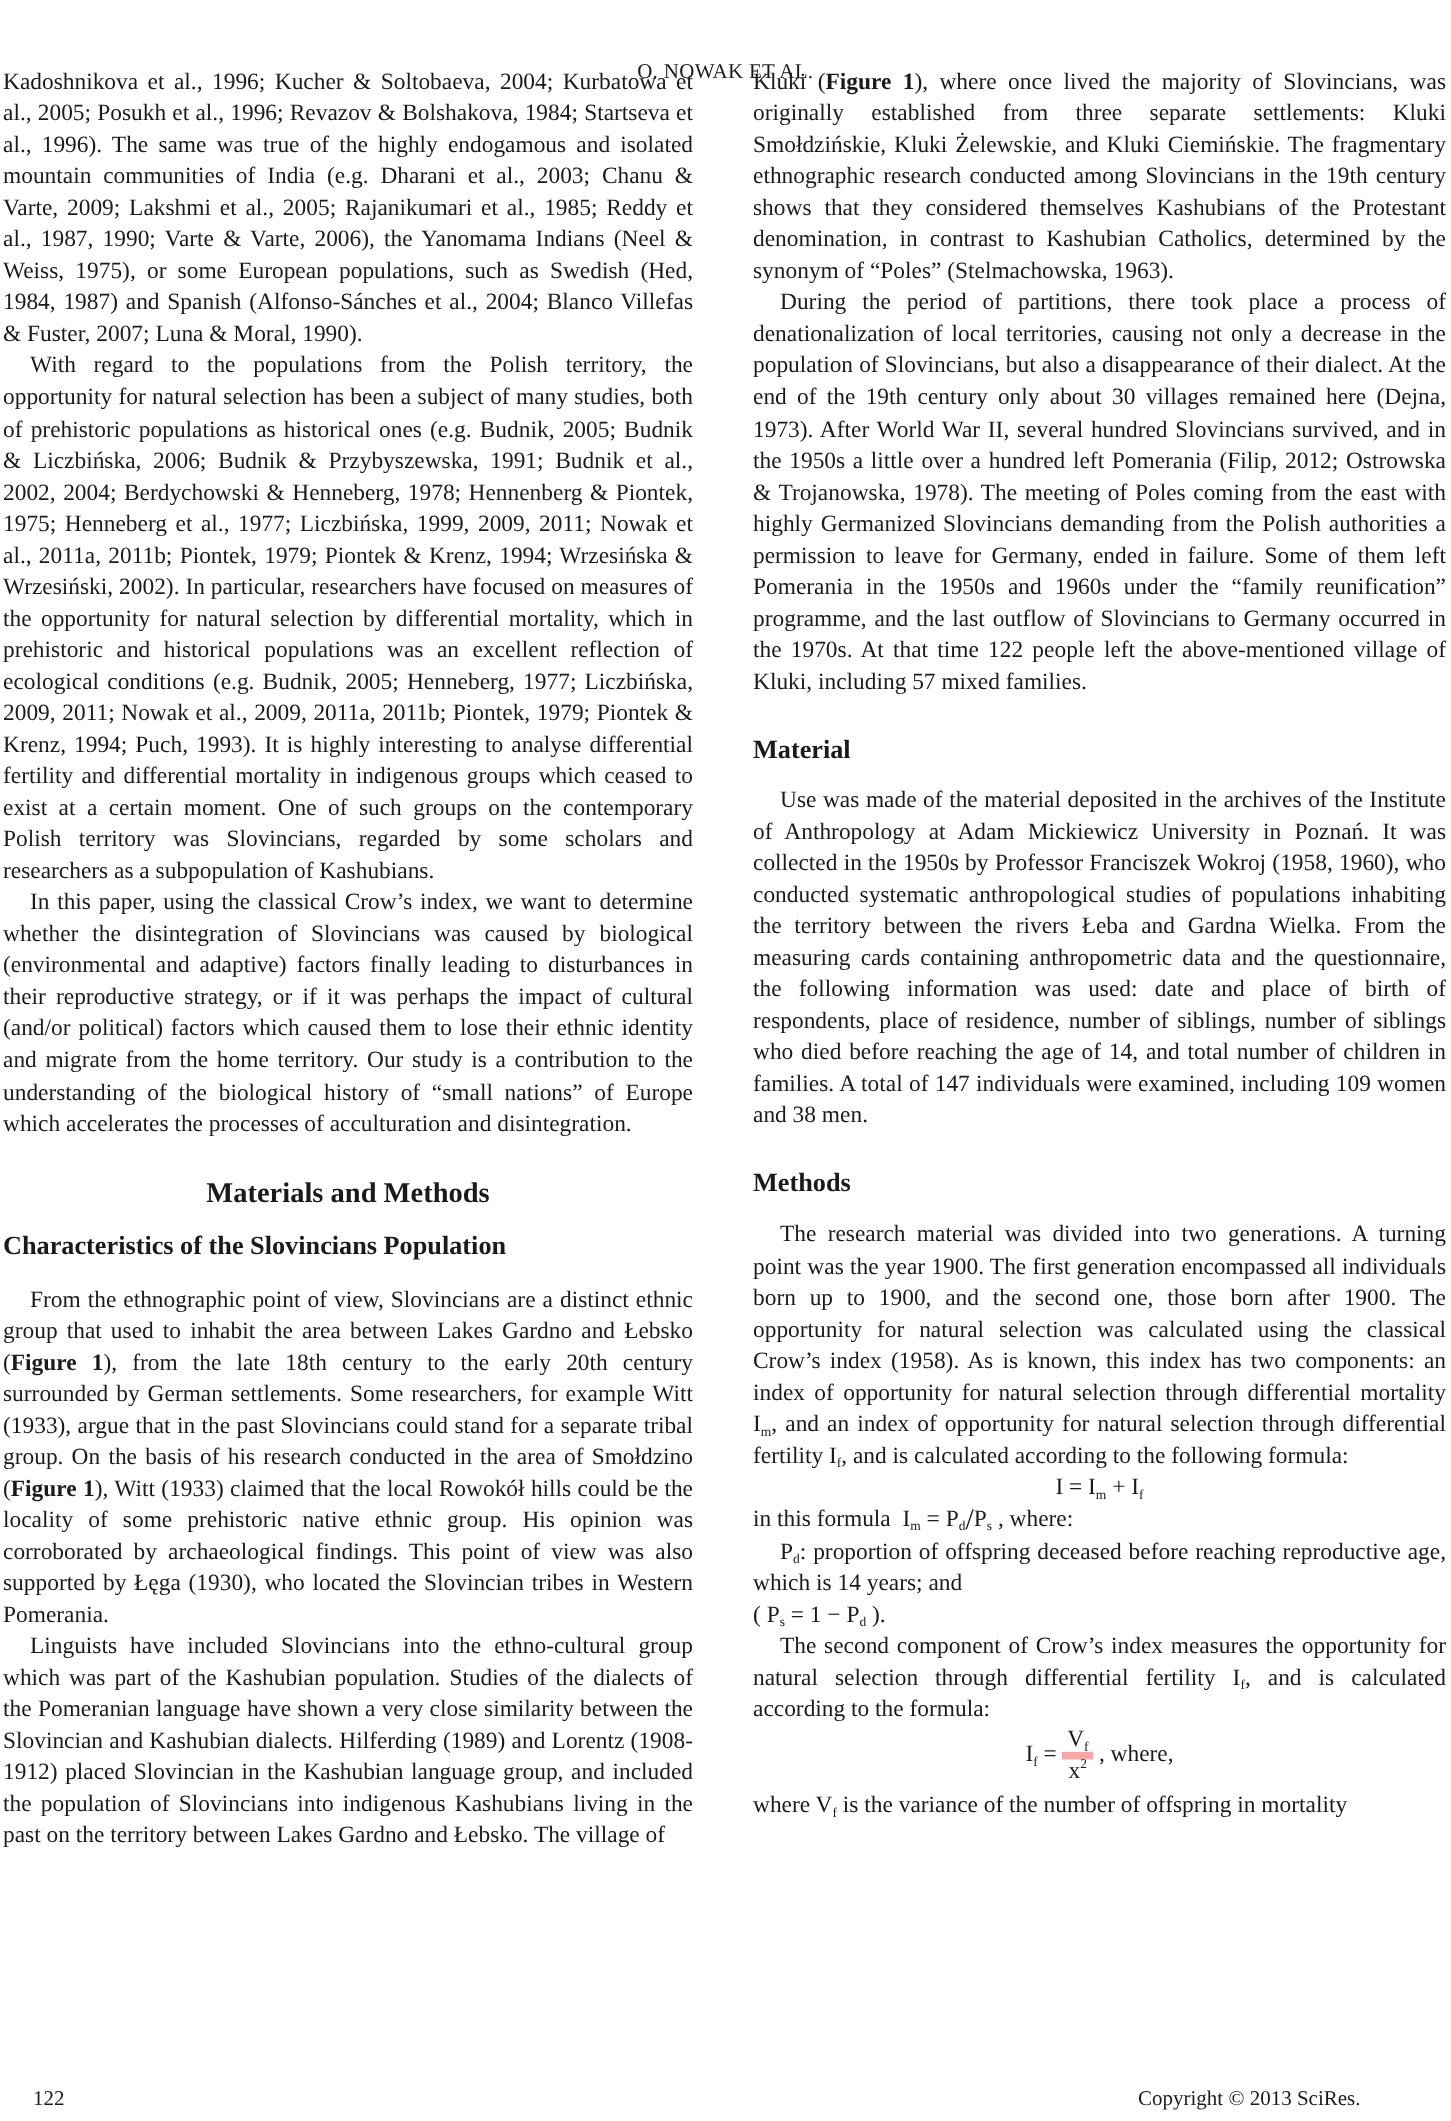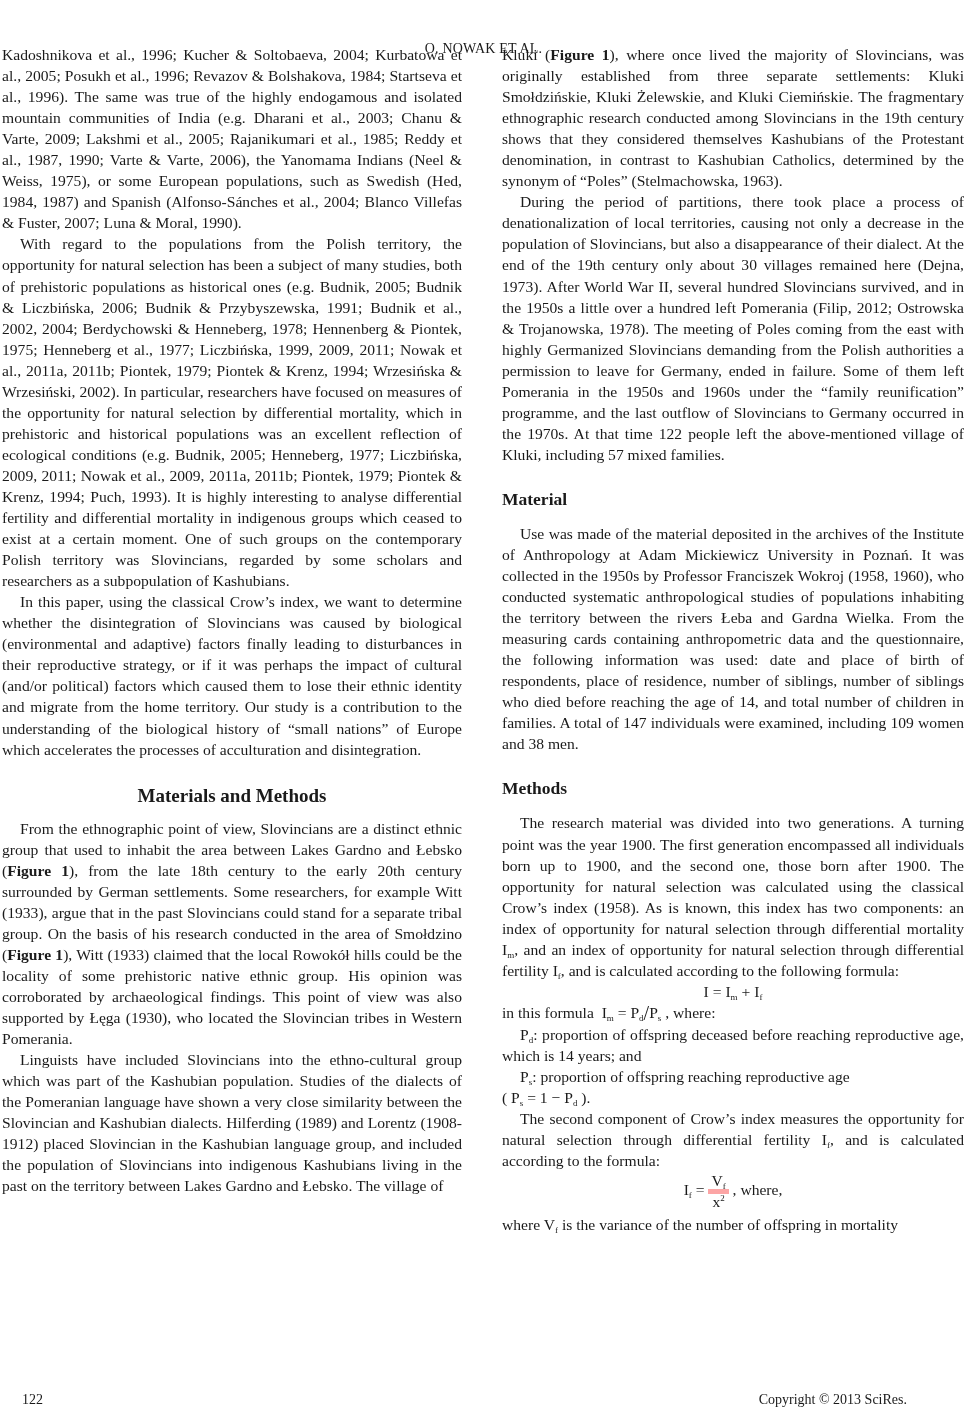--- a/index.html
+++ b/index.html
@@ -29,35 +29,35 @@
 </head>
 <body>
 
 <div class="header">O. NOWAK ET AL.</div>
 
 <div class="col col-left">
   <p class="noindent">Kadoshnikova et al., 1996; Kucher &amp; Soltobaeva, 2004; Kurbatowa et al., 2005; Posukh et al., 1996; Revazov &amp; Bolshakova, 1984; Startseva et al., 1996). The same was true of the highly endogamous and isolated mountain communities of India (e.g. Dharani et al., 2003; Chanu &amp; Varte, 2009; Lakshmi et al., 2005; Rajanikumari et al., 1985; Reddy et al., 1987, 1990; Varte &amp; Varte, 2006), the Yanomama Indians (Neel &amp; Weiss, 1975), or some European populations, such as Swedish (Hed, 1984, 1987) and Spanish (Alfonso-Sánches et al., 2004; Blanco Villefas &amp; Fuster, 2007; Luna &amp; Moral, 1990).</p>
   <p>With regard to the populations from the Polish territory, the opportunity for natural selection has been a subject of many studies, both of prehistoric populations as historical ones (e.g. Budnik, 2005; Budnik &amp; Liczbińska, 2006; Budnik &amp; Przybyszewska, 1991; Budnik et al., 2002, 2004; Berdychowski &amp; Henneberg, 1978; Hennenberg &amp; Piontek, 1975; Henneberg et al., 1977; Liczbińska, 1999, 2009, 2011; Nowak et al., 2011a, 2011b; Piontek, 1979; Piontek &amp; Krenz, 1994; Wrzesińska &amp; Wrzesiński, 2002). In particular, researchers have focused on measures of the opportunity for natural selection by differential mortality, which in prehistoric and historical populations was an excellent reflection of ecological conditions (e.g. Budnik, 2005; Henneberg, 1977; Liczbińska, 2009, 2011; Nowak et al., 2009, 2011a, 2011b; Piontek, 1979; Piontek &amp; Krenz, 1994; Puch, 1993). It is highly interesting to analyse differential fertility and differential mortality in indigenous groups which ceased to exist at a certain moment. One of such groups on the contemporary Polish territory was Slovincians, regarded by some scholars and researchers as a subpopulation of Kashubians.</p>
   <p>In this paper, using the classical Crow’s index, we want to determine whether the disintegration of Slovincians was caused by biological (environmental and adaptive) factors finally leading to disturbances in their reproductive strategy, or if it was perhaps the impact of cultural (and/or political) factors which caused them to lose their ethnic identity and migrate from the home territory. Our study is a contribution to the understanding of the biological history of “small nations” of Europe which accelerates the processes of acculturation and disintegration.</p>
   <div class="h-center">Materials and Methods</div>
+  <div class="h-sub">Characteristics of the Slovincians Population</div>
   <p><span>From the ethnographic point of view, Slovincians are a distinct ethnic group that used to inhabit the area between Lakes Gardno and Łebsko (</span><b>Figure 1</b><span>), from the late 18th century to the early 20th century surrounded by German settlements. Some researchers, for example Witt (1933), argue that in the past Slovincians could stand for a separate tribal group. On the basis of his research conducted in the area of Smołdzino (</span><b>Figure 1</b><span>), Witt (1933) claimed that the local Rowokół hills could be the locality of some prehistoric native ethnic group. His opinion was corroborated by archaeological findings. This point of view was also supported by Łęga (1930), who located the Slovincian tribes in Western Pomerania.</span></p>
   <p>Linguists have included Slovincians into the ethno-cultural group which was part of the Kashubian population. Studies of the dialects of the Pomeranian language have shown a very close similarity between the Slovincian and Kashubian dialects. Hilferding (1989) and Lorentz (1908-1912) placed Slovincian in the Kashubian language group, and included the population of Slovincians into indigenous Kashubians living in the past on the territory between Lakes Gardno and Łebsko. The village of</p>
 </div>
 
 <div class="col col-right">
   <p class="noindent"><span>Kluki (</span><b>Figure 1</b><span>), where once lived the majority of Slovincians, was originally established from three separate settlements: Kluki Smołdzińskie, Kluki Żelewskie, and Kluki Ciemińskie. The fragmentary ethnographic research conducted among Slovincians in the 19th century shows that they considered themselves Kashubians of the Protestant denomination, in contrast to Kashubian Catholics, determined by the synonym of “Poles” (Stelmachowska, 1963).</span></p>
   <p>During the period of partitions, there took place a process of denationalization of local territories, causing not only a decrease in the population of Slovincians, but also a disappearance of their dialect. At the end of the 19th century only about 30 villages remained here (Dejna, 1973). After World War II, several hundred Slovincians survived, and in the 1950s a little over a hundred left Pomerania (Filip, 2012; Ostrowska &amp; Trojanowska, 1978). The meeting of Poles coming from the east with highly Germanized Slovincians demanding from the Polish authorities a permission to leave for Germany, ended in failure. Some of them left Pomerania in the 1950s and 1960s under the “family reunification” programme, and the last outflow of Slovincians to Germany occurred in the 1970s. At that time 122 people left the above-mentioned village of Kluki, including 57 mixed families.</p>
   <div class="h-right">Material</div>
   <p>Use was made of the material deposited in the archives of the Institute of Anthropology at Adam Mickiewicz University in Poznań. It was collected in the 1950s by Professor Franciszek Wokroj (1958, 1960), who conducted systematic anthropological studies of populations inhabiting the territory between the rivers Łeba and Gardna Wielka. From the measuring cards containing anthropometric data and the questionnaire, the following information was used: date and place of birth of respondents, place of residence, number of siblings, number of siblings who died before reaching the age of 14, and total number of children in families. A total of 147 individuals were examined, including 109 women and 38 men.</p>
   <div class="h-right">Methods</div>
   <p><span>The research material was divided into two generations. A turning point was the year 1900. The first generation encompassed all individuals born up to 1900, and the second one, those born after 1900. The opportunity for natural selection was calculated using the classical Crow’s index (1958). As is known, this index has two components: an index of opportunity for natural selection through differential mortality I</span><sub>m</sub><span>, and an index of opportunity for natural selection through differential fertility I</span><sub>f</sub><span>, and is calculated according to the following formula:</span></p>
   <p class="formula"><span>I = I</span><sub>m</sub><span> + I</span><sub>f</sub></p>
   <p class="noindent"><span>in this formula</span>&nbsp;&nbsp;<span><span>I</span><sub>m</sub><span> = P</span><sub>d</sub><span class="slash">/</span><span>P</span><sub>s</sub></span><span> , where:</span></p>
   <p><span>P</span><sub>d</sub><span>: proportion of offspring deceased before reaching reproductive age, which is 14 years; and</span></p>
-  <p><span>P</span><sub>s</sub><span>: proportion of offspring reaching reproductive age</span></p>
   <p class="noindent"><span>( P</span><sub>s</sub><span> = 1 − P</span><sub>d</sub><span> ).</span></p>
   <p><span>The second component of Crow’s index measures the opportunity for natural selection through differential fertility I</span><sub>f</sub><span>, and is calculated according to the formula:</span></p>
   <p class="formula" style="margin:2px 0 4px 0;"><span>I</span><sub>f</sub><span> = </span><span class="frac"><span class="num"><span>V</span><sub>f</sub></span><span class="den"><span>x</span><sup>2</sup></span></span><span> , where,</span></p>
   <p class="noindent"><span>where V</span><sub>f</sub><span> is the variance of the number of offspring in mortality</span></p>
 </div>
 
 <div class="footer-left">122</div>
 <div class="footer-right">Copyright © 2013 SciRes.</div>
 
 </body></html>

